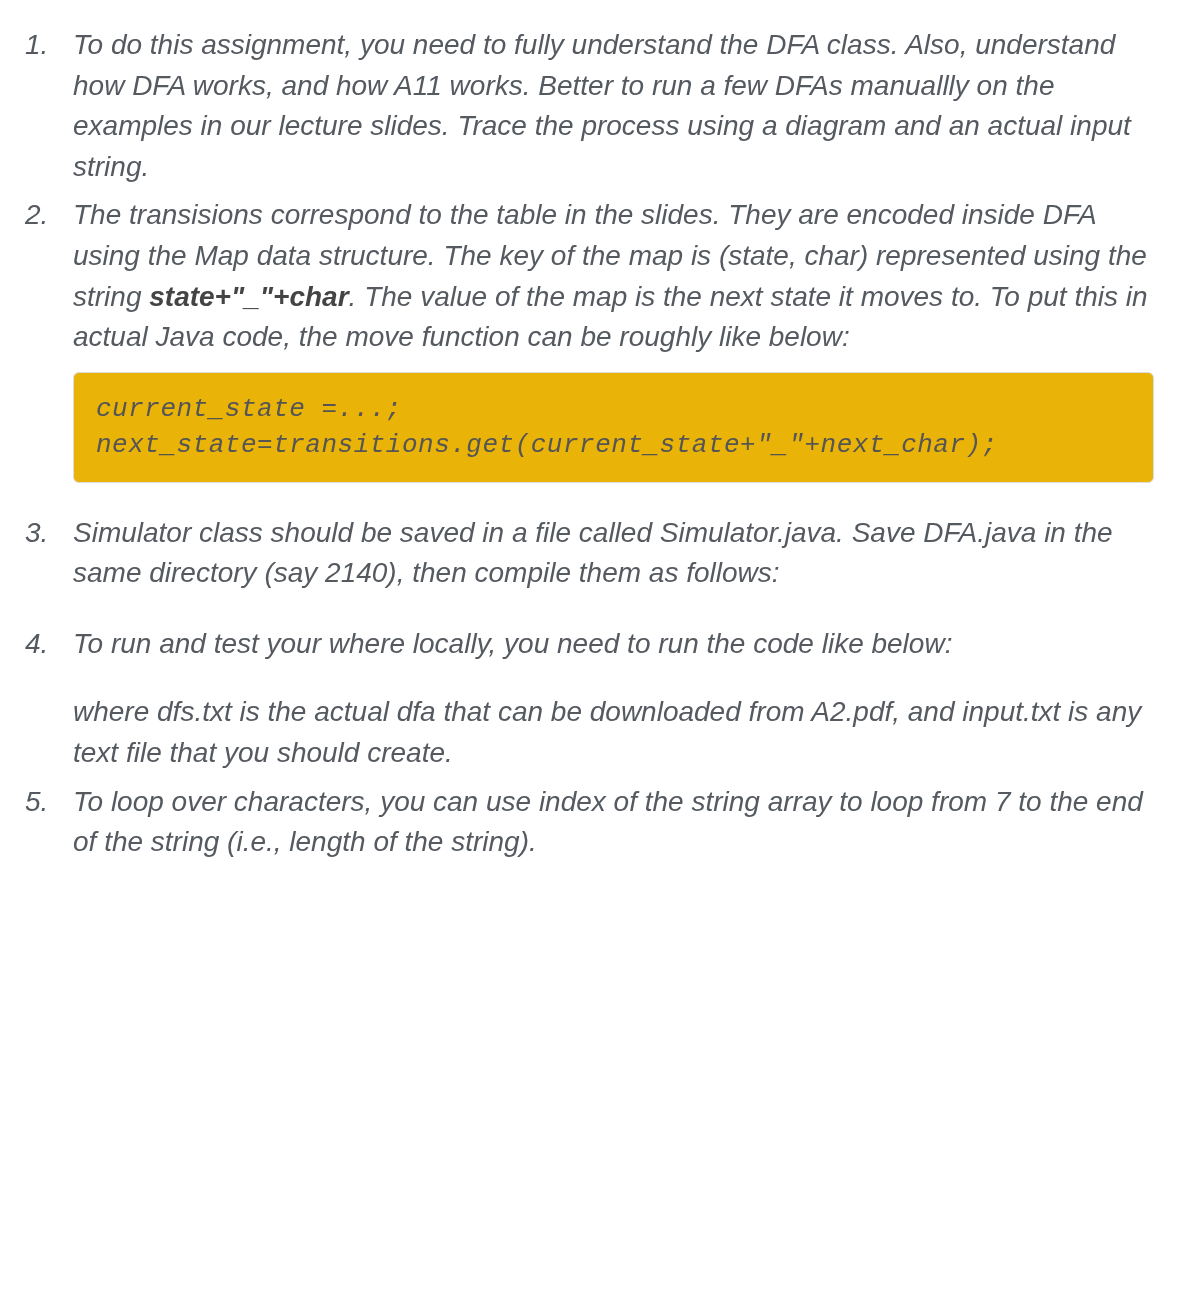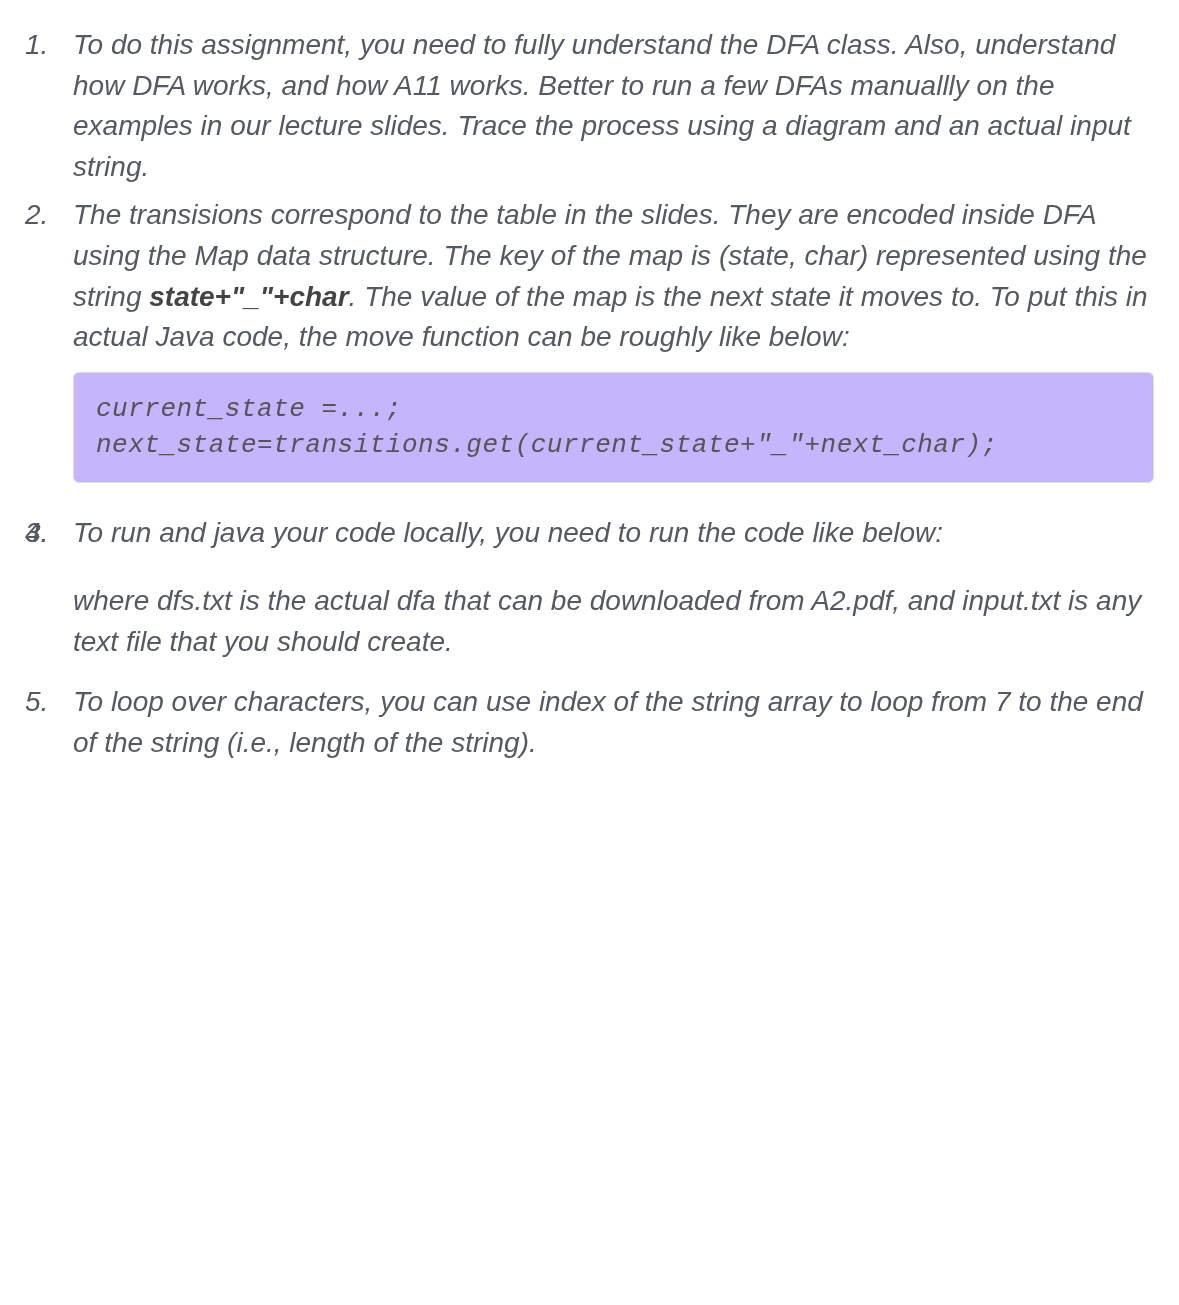--- a/index.html
+++ b/index.html
@@ -31,56 +31,57 @@
       content: counter(item) ".";
       position: absolute;
       left: 0;
       color: #555a60;
     }
     .bold {
       font-weight: 700;
       color: #444;
     }
     pre {
-      background: #c4b5fd;
+      background: #eab308;
       border: 1px solid #dcdcdc;
       border-radius: 6px;
       padding: 18px 22px;
       margin-top: 14px;
       margin-bottom: 24px;
       font-family: "SFMono-Regular", Consolas, "Liberation Mono", Menlo, monospace;
       font-size: 26px;
       color: #555;
       line-height: 1.4;
       white-space: pre;
       overflow-x: auto;
       letter-spacing: 0.5px;
     }
     .li-gap {
       margin-top: 30px;
     }
     .post-pre-text {
       margin-top: 28px;
-      margin-bottom: 20px;
+      margin-bottom: 8px;
     }
   </style>
 </head>
 <body>
 
 <ol>
   <li>
     <span>To do this assignment, you need to fully understand the DFA class. Also, understand how DFA works, and how A11 works. Better to run a few DFAs manuallly on the examples in our lecture slides. Trace the process using a diagram and an actual input string.</span>
   </li>
   <li>
     <span>The transisions correspond to the table in the slides. They are encoded inside DFA using the Map data structure. The key of the map is (state, char) represented using the string </span><span class="bold">state+"_"+char</span><span>. The value of the map is the next state it moves to. To put this in actual Java code, the move function can be roughly like below:</span>
     <pre>current_state =...;
 next_state=transitions.get(current_state+"_"+next_char);</pre>
   </li>
   <li class="li-gap">
+    <span>Simulator class should be saved in a file called Simulator.java. Save DFA.java in the same directory (say 2140), then compile them as follows:</span>
   </li>
   <li class="li-gap">
-    <span>To run and java your code locally, you need to run the code like below:</span>
+    <span>To run and test your where locally, you need to run the code like below:</span>
     <div class="post-pre-text">where dfs.txt is the actual dfa that can be downloaded from A2.pdf, and input.txt is any text file that you should create.</div>
   </li>
   <li>
     <span>To loop over characters, you can use index of the string array to loop from 7 to the end of the string (i.e., length of the string).</span>
   </li>
 </ol>
 
 </body></html>

